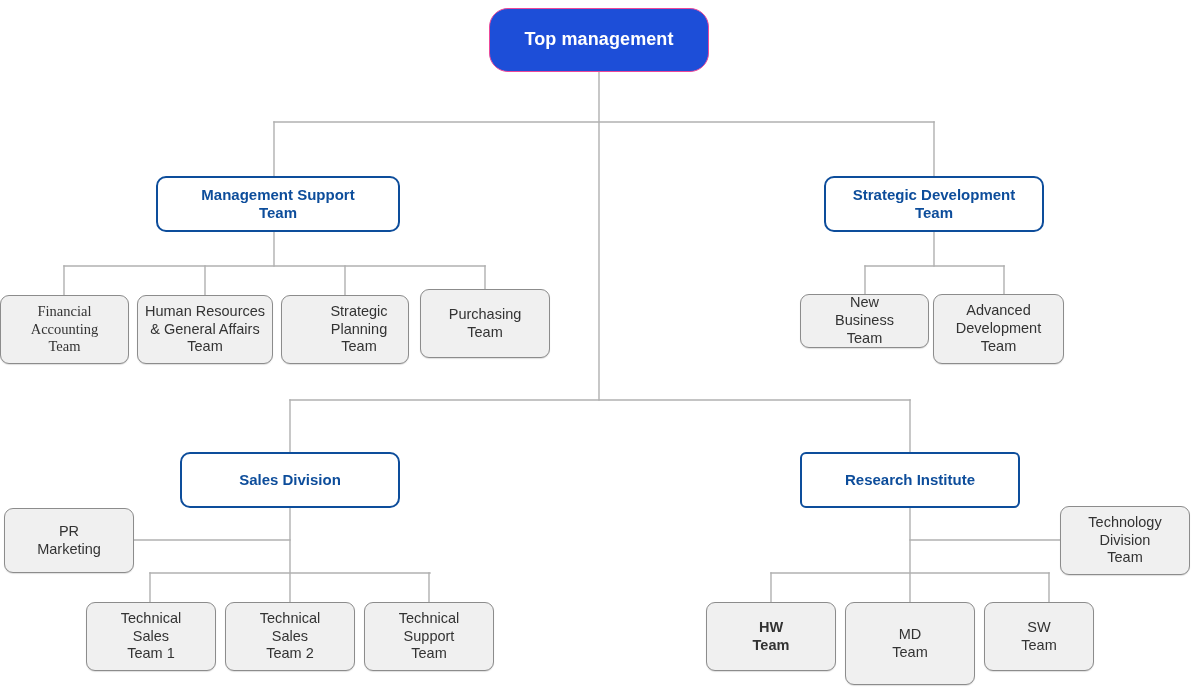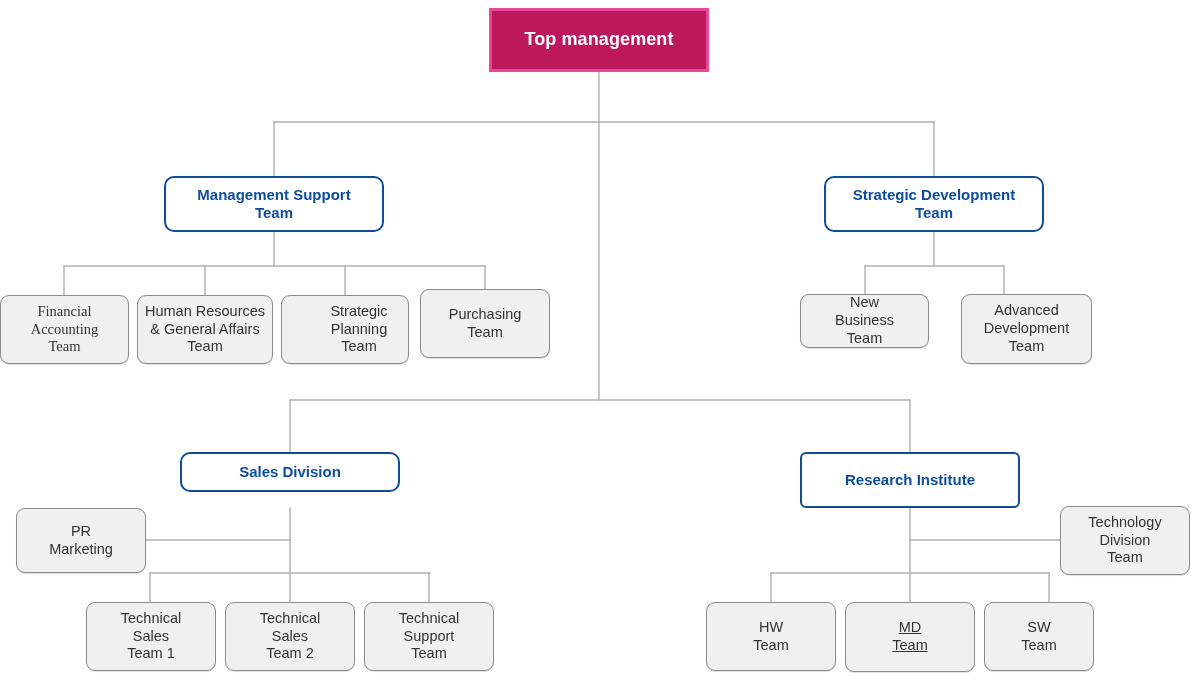--- a/index.html
+++ b/index.html
@@ -30,23 +30,23 @@
     box-sizing: border-box;
     display: flex;
     align-items: center;
     justify-content: center;
     text-align: center;
     line-height: 1.22;
     white-space: pre-line;
   }
   
   .node.level-root {
-    background: #be185d;
-    border: 3px solid #ec4899;
-    border-radius: 0;
+    background: #1d4ed8;
+    border: 1px solid #ec4899;
+    border-radius: 19px;
     color: #ffffff;
     font-size: 18px;
     font-weight: bold;
     letter-spacing: 0.1px;
   }
   
   .node.level-division {
     background: #ffffff;
     border: 2px solid #0d4d9b;
     border-radius: 10px;
@@ -101,58 +101,58 @@
         <path d="M910,508 L910,602"></path>
         <path d="M910,540 L1060,540"></path>
         <path d="M771,573 L1049,573"></path>
         <path d="M771,573 L771,602"></path>
         <path d="M1049,573 L1049,602"></path>
       </g>
   </svg>
 
   <div id="node-layer">
       <div class="node level-root" style="left: 489px; top: 8px; width: 220px; height: 64px;"><span class="node-label">Top management</span></div>
-      <div class="node level-division" style="left: 164px; top: 176px; width: 220px; height: 56px;"><span class="node-label">Management Support
+      <div class="node level-division" style="left: 156px; top: 176px; width: 244px; height: 56px;"><span class="node-label">Management Support
 Team</span></div>
       <div class="node level-division" style="left: 824px; top: 176px; width: 220px; height: 56px;"><span class="node-label">Strategic Development
 Team</span></div>
       <div class="node level-team" style="left: 0px; top: 295px; width: 129px; height: 69px; font-family: Liberation Serif, serif;"><span class="node-label">Financial
 Accounting
 Team</span></div>
       <div class="node level-team" style="left: 137px; top: 295px; width: 136px; height: 69px; text-align: center;"><span class="node-label">Human Resources
 &amp; General Affairs
 Team</span></div>
       <div class="node level-team" style="left: 281px; top: 295px; width: 128px; height: 69px; padding-left: 28px;"><span class="node-label">Strategic
 Planning
 Team</span></div>
       <div class="node level-team" style="left: 420px; top: 289px; width: 130px; height: 69px;"><span class="node-label">Purchasing
 Team</span></div>
       <div class="node level-team" style="left: 800px; top: 294px; width: 129px; height: 54px;"><span class="node-label">New
 Business
 Team</span></div>
-      <div class="node level-team" style="left: 961px; top: 294px; width: 131px; height: 70px;"><span class="node-label">Advanced
+      <div class="node level-team" style="left: 933px; top: 294px; width: 131px; height: 70px;"><span class="node-label">Advanced
 Development
 Team</span></div>
-      <div class="node level-division" style="left: 180px; top: 452px; width: 220px; height: 40px;"><span class="node-label">Sales Division</span></div>
+      <div class="node level-division" style="left: 180px; top: 452px; width: 220px; height: 56px;"><span class="node-label">Sales Division</span></div>
       <div class="node level-division" style="left: 800px; top: 452px; width: 220px; height: 56px; border-radius: 6px;"><span class="node-label">Research Institute</span></div>
-      <div class="node level-team" style="left: 16px; top: 508px; width: 130px; height: 65px;"><span class="node-label">PR
+      <div class="node level-team" style="left: 4px; top: 508px; width: 130px; height: 65px;"><span class="node-label">PR
 Marketing</span></div>
       <div class="node level-team" style="left: 1060px; top: 506px; width: 130px; height: 69px;"><span class="node-label">Technology
 Division
 Team</span></div>
       <div class="node level-team" style="left: 86px; top: 602px; width: 130px; height: 69px;"><span class="node-label">Technical
 Sales
 Team 1</span></div>
       <div class="node level-team" style="left: 225px; top: 602px; width: 130px; height: 69px;"><span class="node-label">Technical
 Sales
 Team 2</span></div>
       <div class="node level-team" style="left: 364px; top: 602px; width: 130px; height: 69px;"><span class="node-label">Technical
 Support
 Team</span></div>
-      <div class="node level-team" style="left: 706px; top: 602px; width: 130px; height: 69px;"><span class="node-label">HW
+      <div class="node level-team" style="left: 706px; top: 602px; width: 130px; height: 69px; font-weight: bold;"><span class="node-label">HW
 Team</span></div>
-      <div class="node level-team" style="left: 845px; top: 602px; width: 130px; height: 70px; text-decoration: underline;"><span class="node-label">MD
+      <div class="node level-team" style="left: 845px; top: 602px; width: 130px; height: 83px;"><span class="node-label">MD
 Team</span></div>
       <div class="node level-team" style="left: 984px; top: 602px; width: 110px; height: 69px;"><span class="node-label">SW
 Team</span></div>
     </div>
 
 </div>
 
 </body></html>

